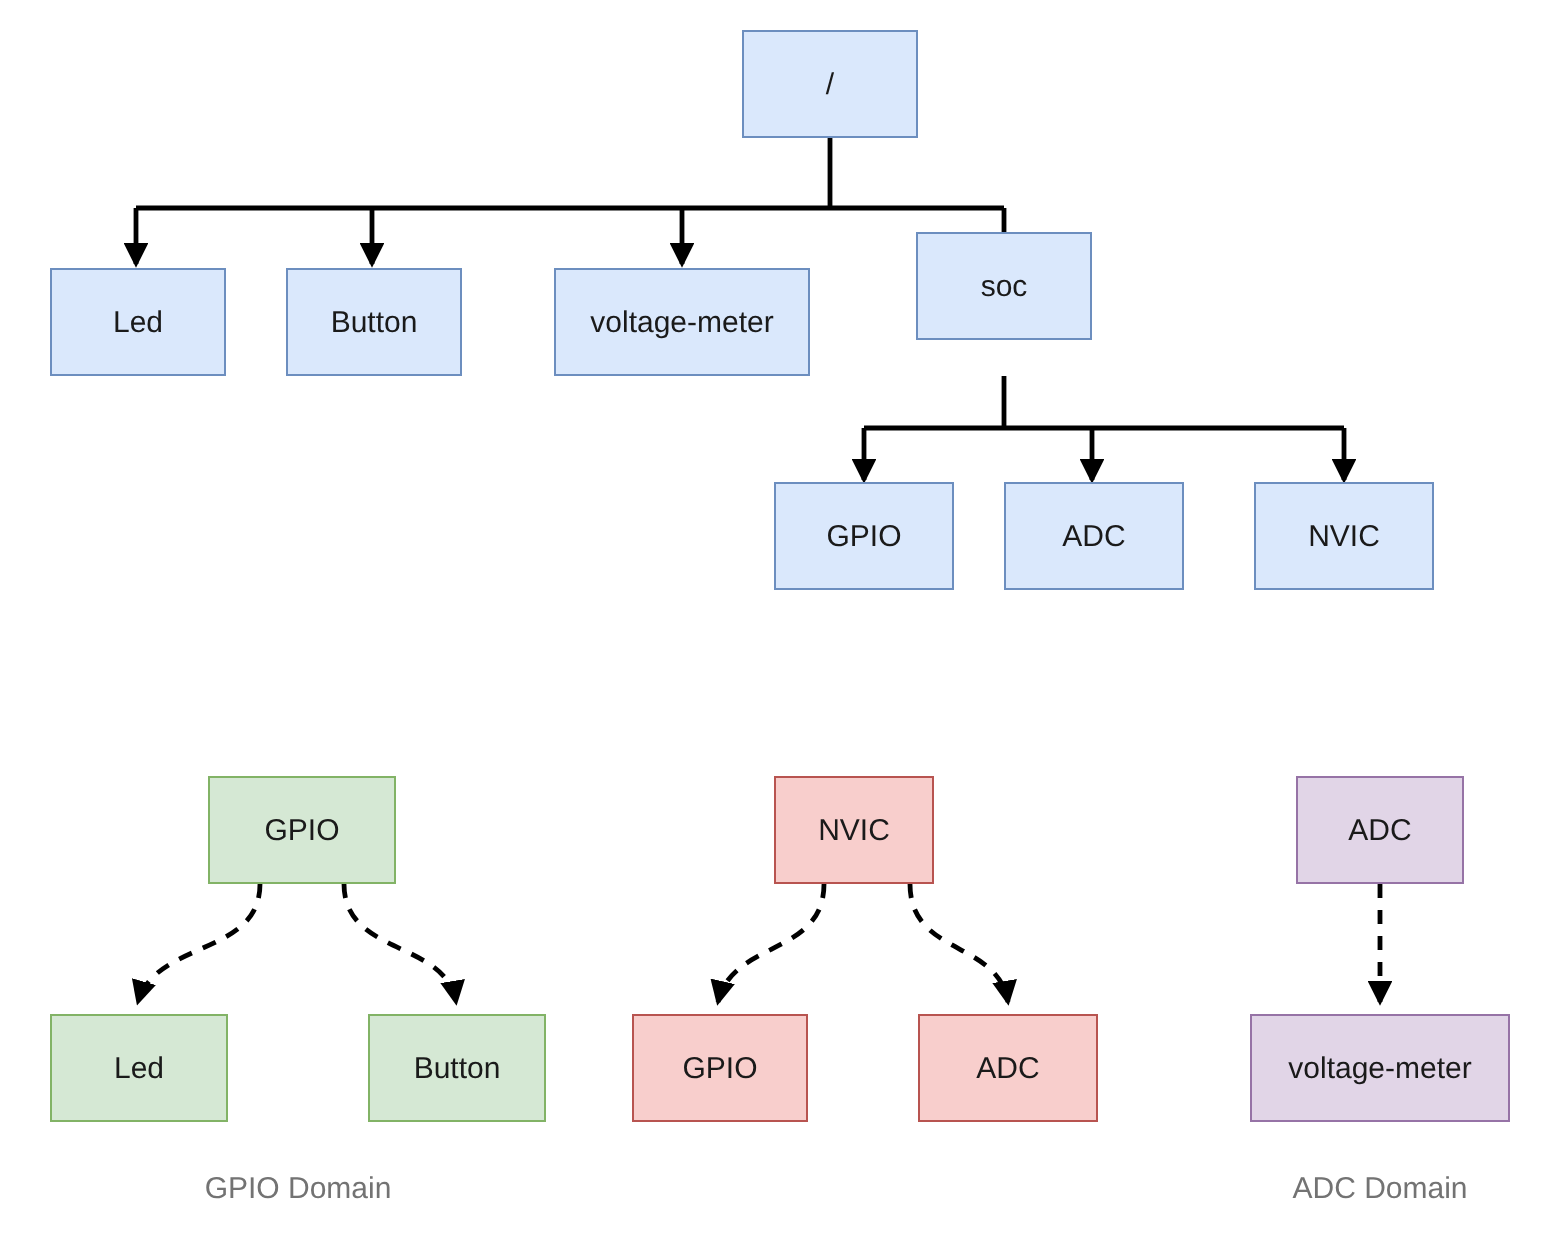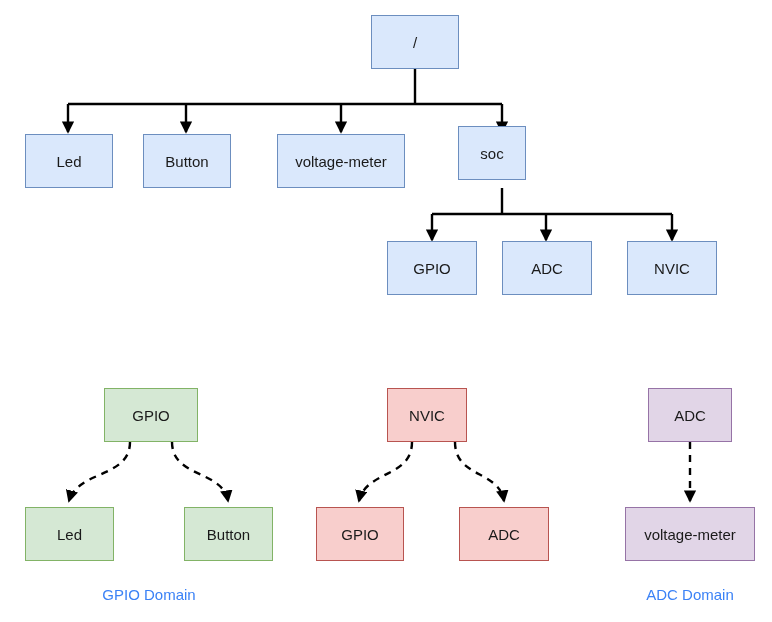--- a/index.html
+++ b/index.html
@@ -42,21 +42,21 @@
   }
   .node.blue   { background: #dae8fc; border-color: #6c8ebf; }
   .node.green  { background: #d5e8d4; border-color: #82b366; }
   .node.red    { background: #f8cecc; border-color: #b85450; }
   .node.purple { background: #e1d5e7; border-color: #9673a6; }
 
   .caption {
     position: absolute;
     box-sizing: border-box;
     font-size: 15px;
-    color: #3b82f6;
+    color: #737373;
     text-align: center;
     white-space: nowrap;
   }
 </style>
 </head>
 <body>
 
 <div id="canvas">
 
   <svg id="edges" viewBox="0 0 772 622" width="772" height="622" xmlns="http://www.w3.org/2000/svg">
@@ -108,21 +108,21 @@
   </div>
 
   <div class="node blue" style="left:143px; top:134px; width:88px; height:54px;">
     <span>Button</span>
   </div>
 
   <div class="node blue" style="left:277px; top:134px; width:128px; height:54px;">
     <span>voltage-meter</span>
   </div>
 
-  <div class="node blue" style="left:458px; top:126px; width:68px; height:54px;">
+  <div class="node blue" style="left:458px; top:116px; width:88px; height:54px;">
     <span>soc</span>
   </div>
 
   <div class="node blue" style="left:387px; top:241px; width:90px; height:54px;">
     <span>GPIO</span>
   </div>
 
   <div class="node blue" style="left:502px; top:241px; width:90px; height:54px;">
     <span>ADC</span>
   </div>

